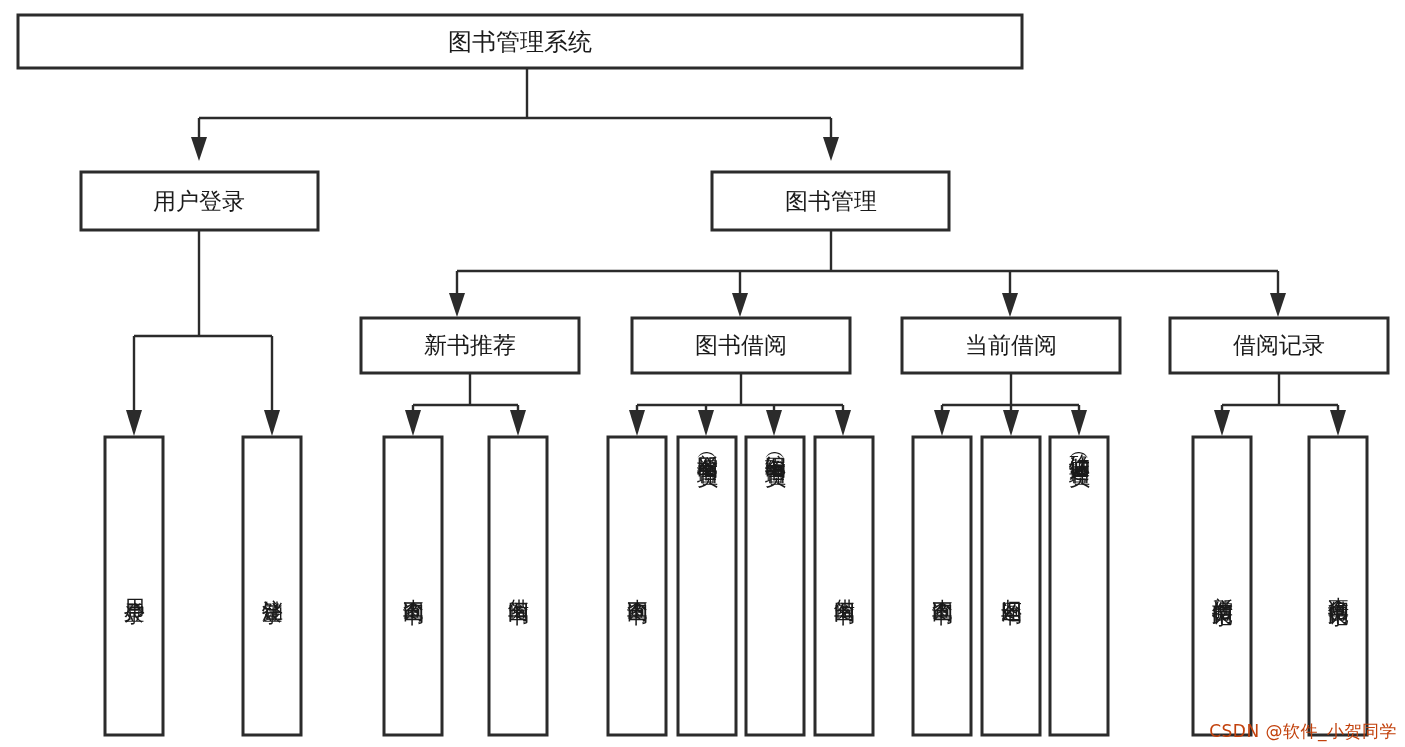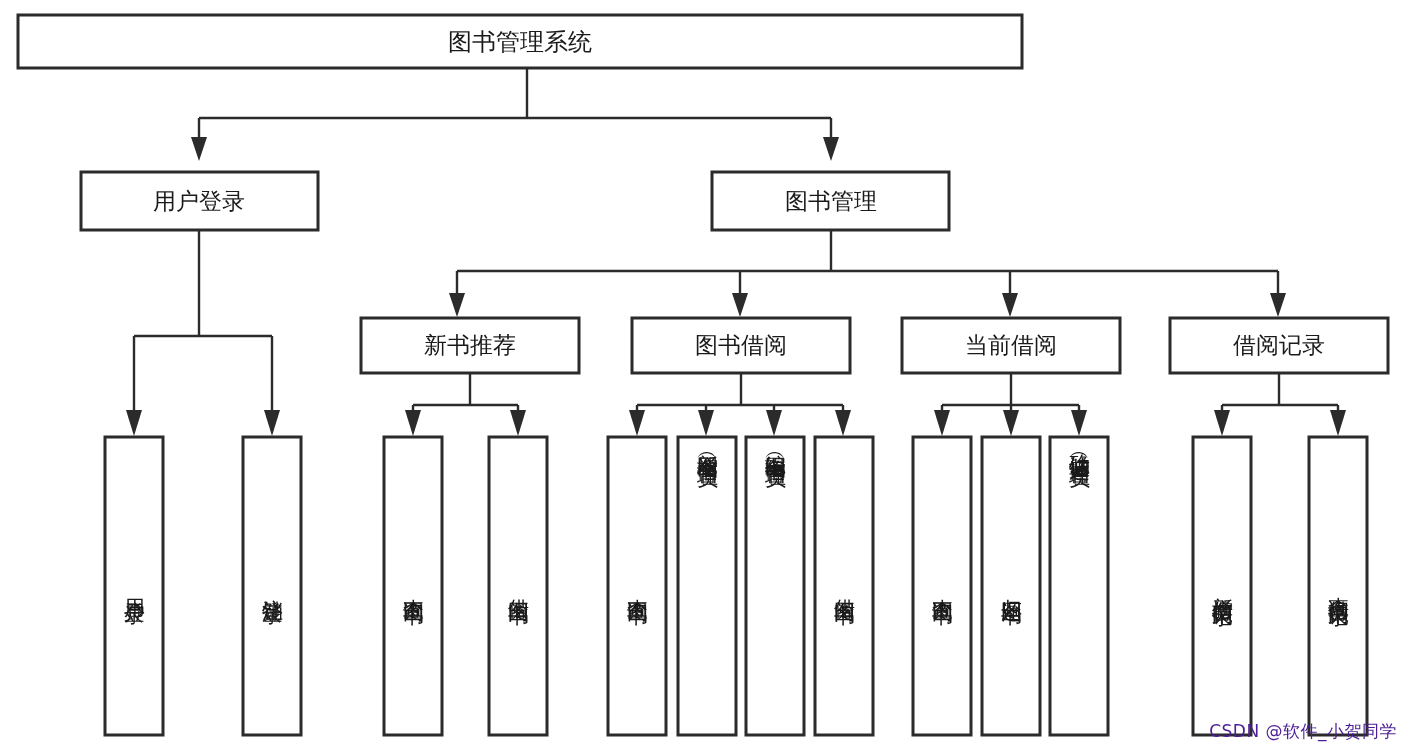--- a/index.html
+++ b/index.html
@@ -71,21 +71,21 @@
     letter-spacing: 2px;
     color: #1a1a1a;
     white-space: nowrap;
   }
   .watermark {
     position: absolute;
     right: 8px;
     bottom: 4px;
     font-family: "DejaVu Sans", "Liberation Sans", sans-serif;
     font-size: 17px;
-    color: #4c1d95;
+    color: #c2410c;
     letter-spacing: 0.5px;
     white-space: nowrap;
   }
 </style>
 </head>
 <body>
 
 <div id="diagram-root">
 
   <svg id="flow" viewBox="0 0 1405 747">

